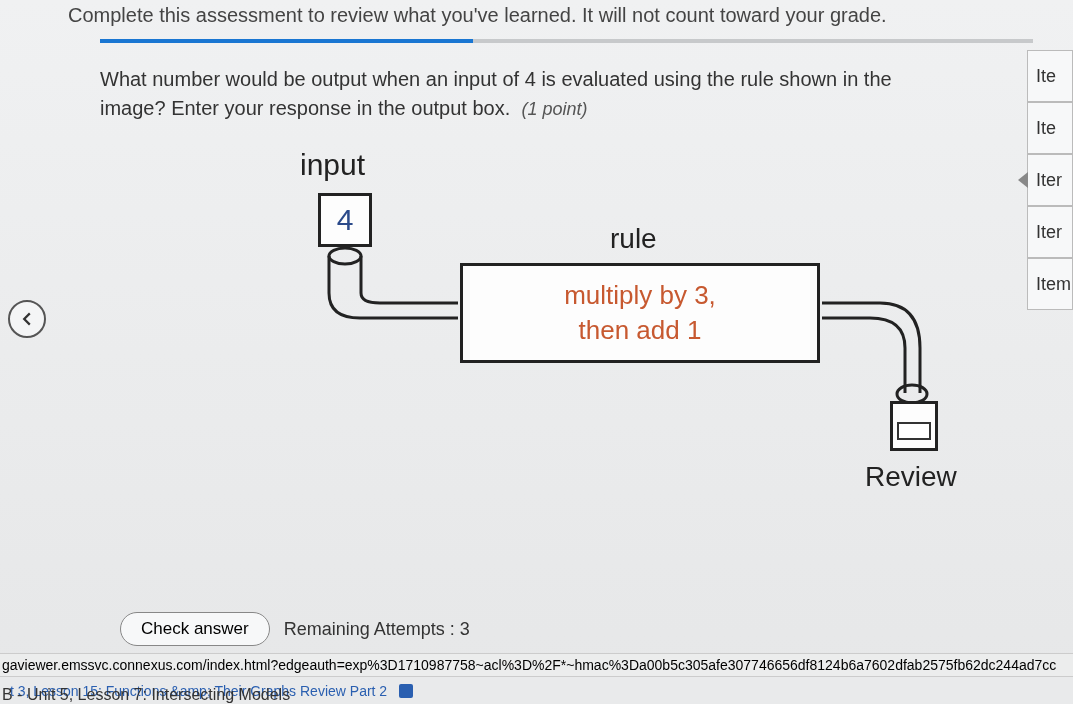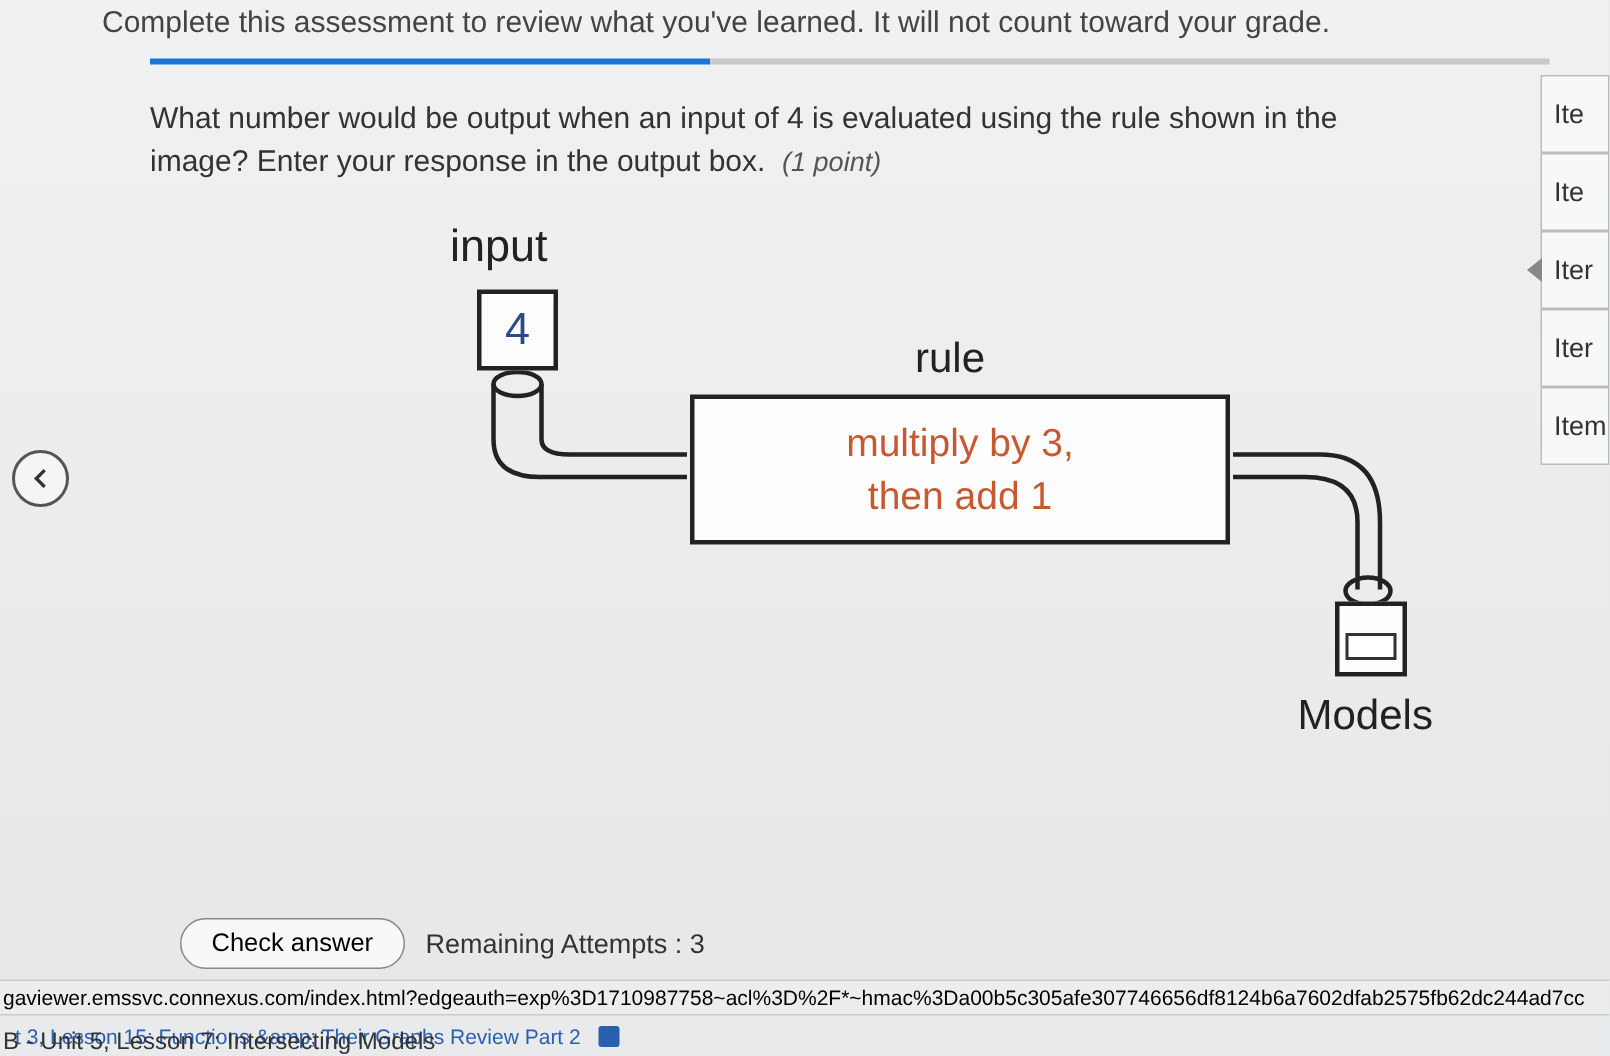--- a/index.html
+++ b/index.html
@@ -247,21 +247,21 @@
       <div class="label-input">input</div>
       <div class="input-box">4</div>
       <div class="label-rule">rule</div>
       <div class="rule-box">
         <div>multiply by 3,</div>
         <div>then add 1</div>
       </div>
       <div class="output-box">
         <div class="inner"></div>
       </div>
-      <div class="label-output">Models</div>
+      <div class="label-output">Review</div>
     </div>
   </div>
 
   <button class="nav-left">
     <svg viewBox="0 0 10 10">
         <path d="M7 1 L3 5 L7 9" fill="none" stroke="#333" stroke-width="1.6"></path>
       </svg>
   </button>
 
   <div class="item-strip" id="item-strip">

